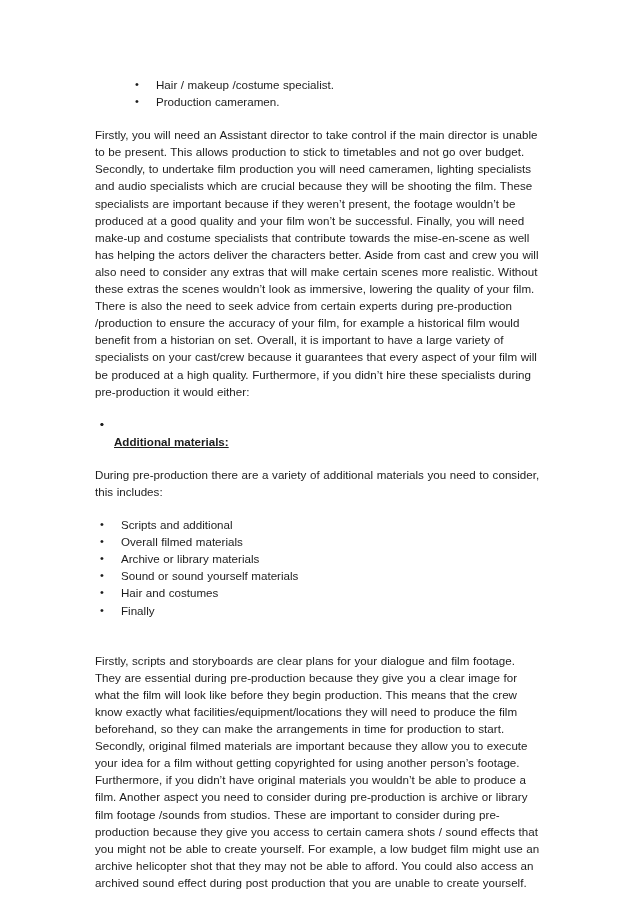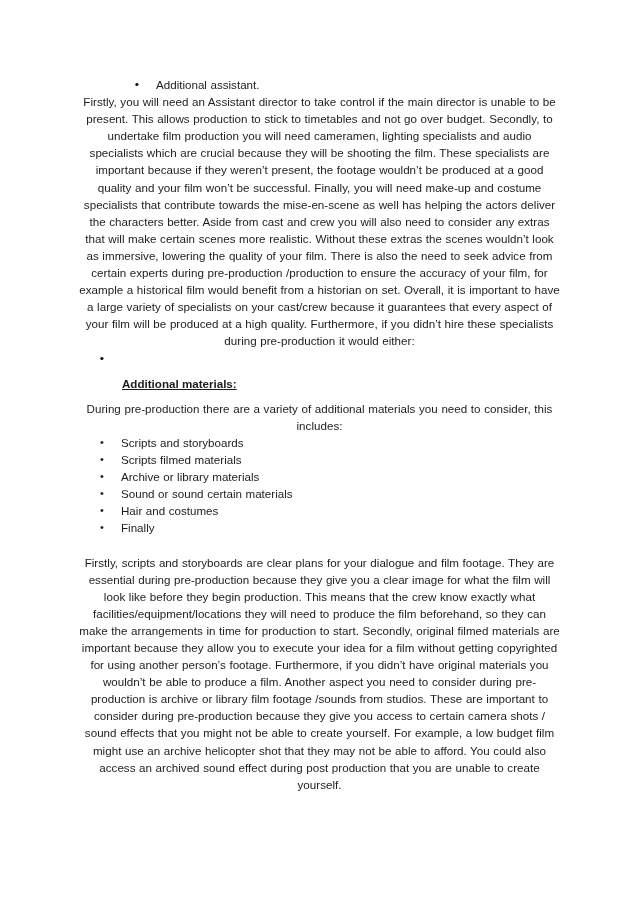--- a/index.html
+++ b/index.html
@@ -23,22 +23,22 @@
   }
   #doc-body {
     position: absolute;
     left: 79px;
     top: 76px;
     width: 481px;
   }
   .para {
     font-size: 11.6px;
     line-height: 17.1px;
-    text-align: center;
-    margin: 0;
+    text-align: left;
+    margin: 16px;
     letter-spacing: 0.02px;
     word-spacing: 0.35px;
   }
   .bullet-list {
     list-style: none;
     margin: 0;
     padding: 0;
   }
   .bullet-list.indent-deep {
     padding-left: 56px;
@@ -59,40 +59,41 @@
     left: 0px;
     top: 0px;
     font-size: 11px;
     line-height: 17.1px;
   }
   .heading {
     font-size: 11.6px;
     line-height: 17.1px;
     font-weight: bold;
     text-decoration: underline;
-    margin: 8px;
+    margin: 0;
     padding-left: 35px;
   }
   .spacer {
     height: 17.1px;
   }
 </style>
 </head>
 <body>
 
 <div id="page">
   <div id="doc-body">
 
     <ul class="bullet-list indent-deep">
       <li class="bullet-item">
         <span class="dot">•</span>
+        <span>Hair / makeup /costume specialist.</span>
       </li>
       <li class="bullet-item">
         <span class="dot">•</span>
-        <span>Additional assistant.</span>
+        <span>Production cameramen.</span>
       </li>
     </ul>
 
     <p class="para">Firstly, you will need an Assistant director to take control if the main director is unable to be present. This allows production to stick to timetables and not go over budget. Secondly, to undertake film production you will need cameramen, lighting specialists and audio specialists which are crucial because they will be shooting the film. These specialists are important because if they weren’t present, the footage wouldn’t be produced at a good quality and your film won’t be successful. Finally, you will need make-up and costume specialists that contribute towards the mise-en-scene as well has helping the actors deliver the characters better.  Aside from cast and crew you will also need to consider any extras that will make certain scenes more realistic. Without these extras the scenes wouldn’t look as immersive, lowering the quality of your film. There is also the need to seek advice from certain experts during pre-production /production to ensure the accuracy of your film, for example a historical film would benefit from a historian on set. Overall, it is important to have a large variety of specialists on your cast/crew because it guarantees that every aspect of your film will be produced at a high quality. Furthermore,  if you didn’t hire these specialists during pre-production it would either:</p>
 
     <ul class="bullet-list indent-shallow">
       <li class="bullet-item">
         <span class="dot">•</span>
       </li>
       <li class="bullet-item">
@@ -102,33 +103,33 @@
 
     <div class="spacer"></div>
 
     <p class="heading">Additional materials:</p>
 
     <p class="para">During pre-production there are a variety of additional materials you need to consider, this includes:</p>
 
     <ul class="bullet-list indent-shallow">
       <li class="bullet-item">
         <span class="dot">•</span>
-        <span>Scripts and storyboards</span>
+        <span>Scripts and additional</span>
       </li>
       <li class="bullet-item">
         <span class="dot">•</span>
-        <span>Scripts filmed materials</span>
+        <span>Overall filmed materials</span>
       </li>
       <li class="bullet-item">
         <span class="dot">•</span>
         <span>Archive or library materials</span>
       </li>
       <li class="bullet-item">
         <span class="dot">•</span>
-        <span>Sound or sound certain materials</span>
+        <span>Sound or sound yourself materials</span>
       </li>
       <li class="bullet-item">
         <span class="dot">•</span>
         <span>Hair and costumes</span>
       </li>
       <li class="bullet-item">
         <span class="dot">•</span>
         <span>Finally</span>
       </li>
     </ul>

